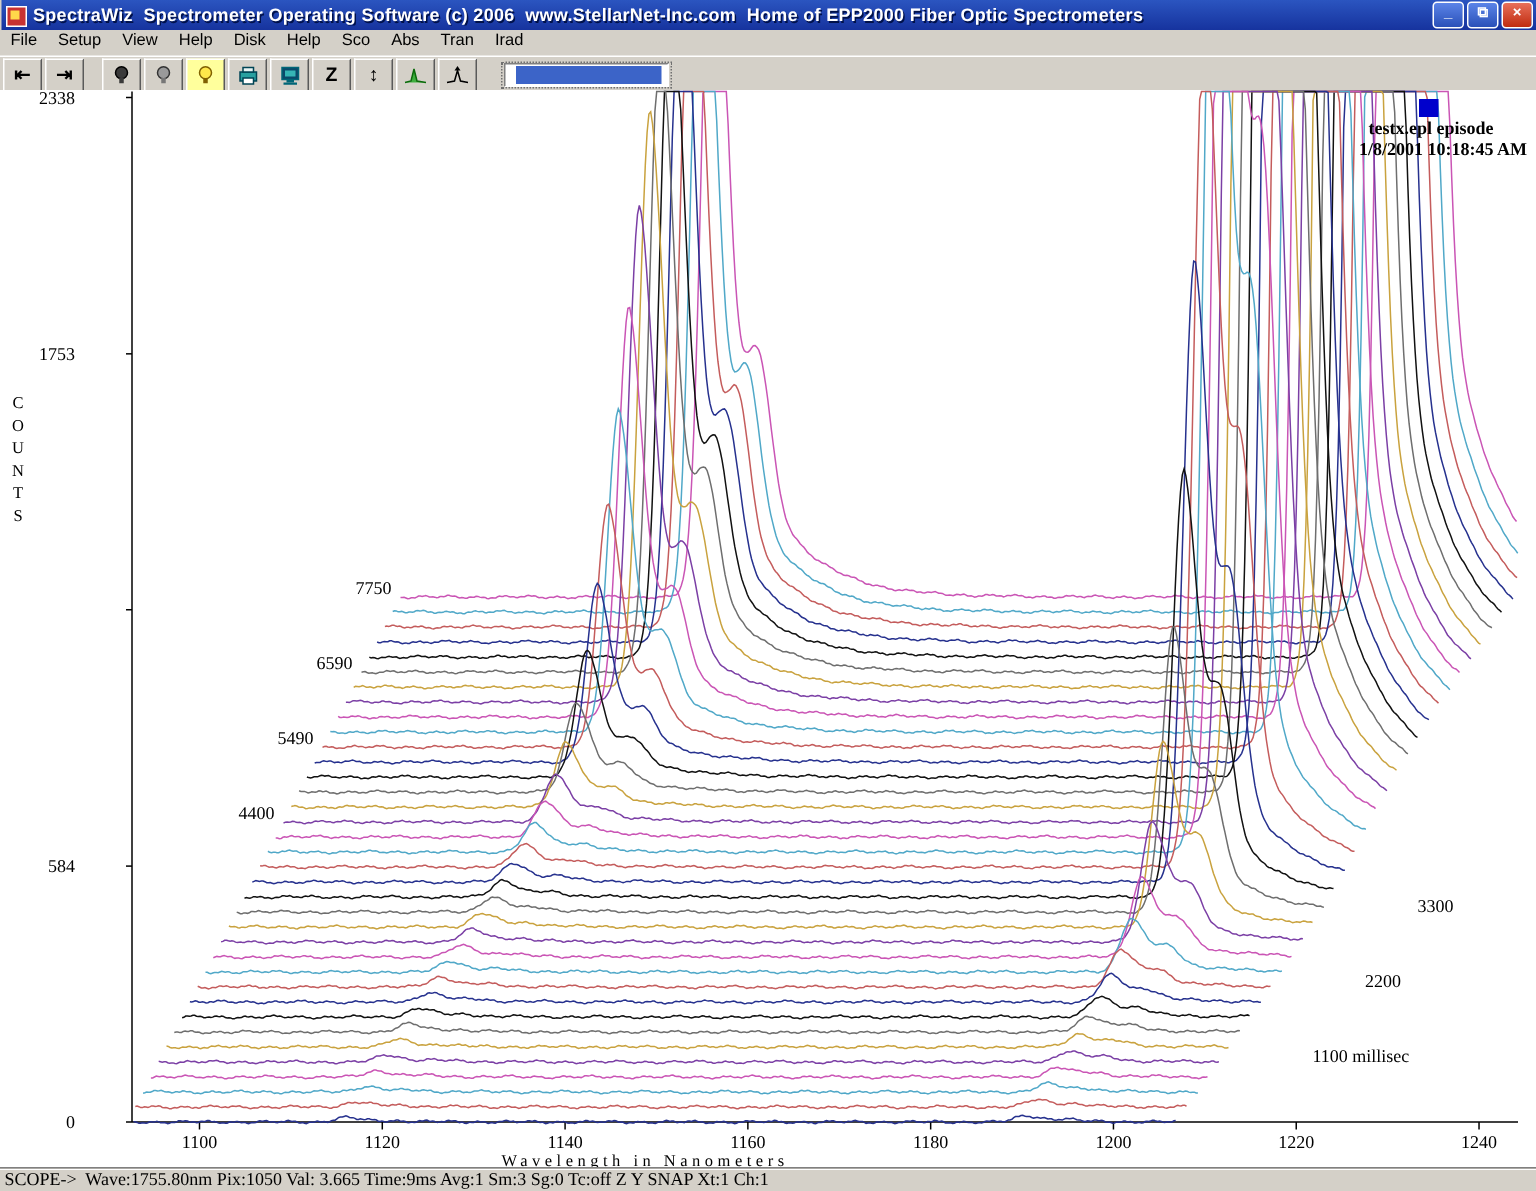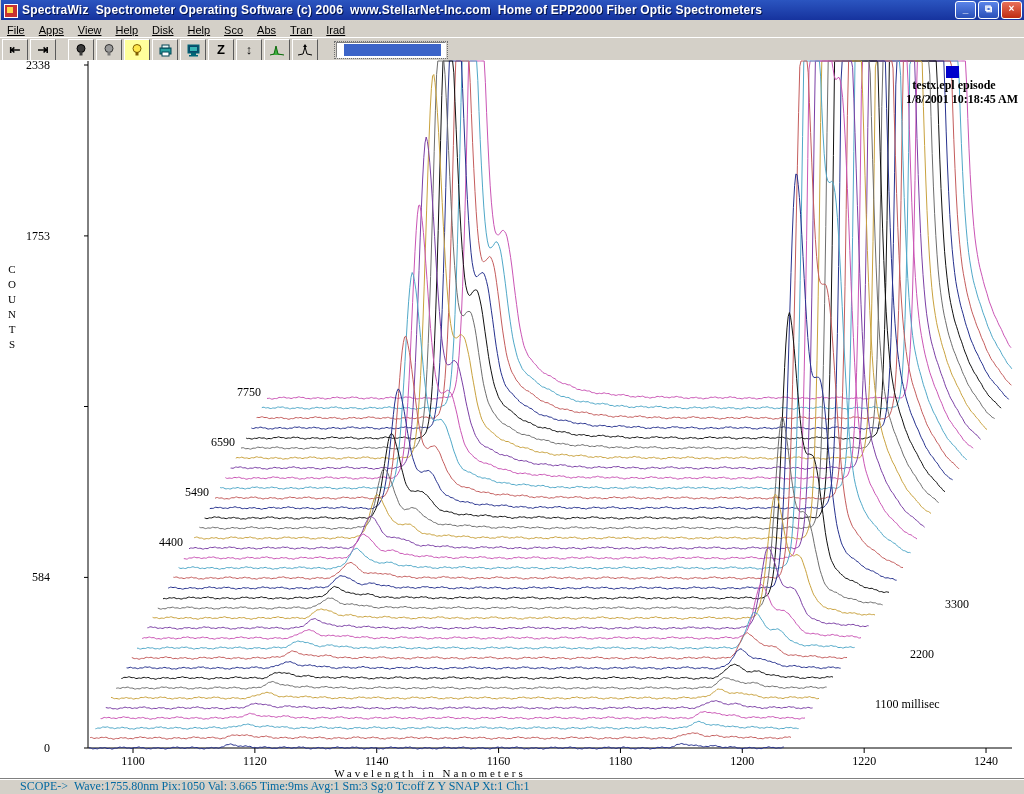--- a/index.html
+++ b/index.html
@@ -21,21 +21,21 @@
   .winbtns{display:flex;gap:2px;margin-right:3px;flex:0 0 auto;}
   .winbtn{
     width:19px;height:16px;border-radius:3px;border:1px solid #fff;
     background:linear-gradient(to bottom,#5b84e8,#2a50b8);
     color:#fff;font-size:10px;line-height:14px;text-align:center;font-weight:bold;
   }
   .winbtn.close{background:linear-gradient(to bottom,#e8705a,#c02c10);}
   
   .menubar{
     position:absolute;left:0;top:20px;width:1004px;height:17px;
-    background:#d4d0c8;display:flex;align-items:flex-end;font-size:11px;color:#000;text-decoration:underline;
+    background:#d4d0c8;display:flex;align-items:flex-start;font-size:11px;color:#000;
   }
   .menu-item{padding:1px 7px;cursor:default;}
   .menu-item.group2-first{}
   
   .toolbar{
     position:absolute;left:0;top:37px;width:1024px;height:23px;
     background:#d4d0c8;display:flex;align-items:center;
     border-top:1px solid #fff;border-bottom:1px solid #808080;
   }
   .tbtn{
@@ -69,43 +69,43 @@
   .legend .swatch{width:13px;height:12px;margin-right:3px;flex:0 0 auto;}
   .legend .row2{padding-left:16px;}
   .counts-label{
     position:absolute;left:6px;top:202px;font-family:"Liberation Serif",serif;
     font-size:11px;color:#000;line-height:15px;text-align:center;width:12px;
   }
   
   .statusbar{
     position:absolute;left:0;top:778px;width:1024px;height:16px;
     background:#d4d0c8;border-top:1px solid #808080;box-shadow:0 1px 0 #fff inset;
-    font-family:"Liberation Serif",serif;font-size:12px;color:#0369a1;
-    display:flex;align-items:center;white-space:pre;padding-left:20px;box-sizing:border-box;
+    font-family:"Liberation Serif",serif;font-size:12px;color:#000000;
+    display:flex;align-items:center;white-space:pre;padding-left:3px;box-sizing:border-box;
   }
 </style>
 </head>
 <body>
 
 <div class="titlebar">
   <span class="app-icon">
       <span class="i1"></span>
       <span class="i2"></span>
     </span>
   <span class="title-text">SpectraWiz  Spectrometer Operating Software (c) 2006  www.StellarNet-Inc.com  Home of EPP2000 Fiber Optic Spectrometers</span>
   <span class="winbtns">
     <span class="winbtn">_</span>
     <span class="winbtn">⧉</span>
     <span class="winbtn close">×</span>
   </span>
 </div>
 
 <div class="menubar" id="menubar">
     <span class="menu-item">File</span>
-    <span class="menu-item">Apps</span>
+    <span class="menu-item">Setup</span>
     <span class="menu-item">View</span>
     <span class="menu-item">Help</span>
     <span class="menu-item">Disk</span>
     <span class="menu-item">Help</span>
     <span class="menu-item group2-first">Sco</span>
     <span class="menu-item">Abs</span>
     <span class="menu-item">Tran</span>
     <span class="menu-item">Irad</span>
   </div>
 

